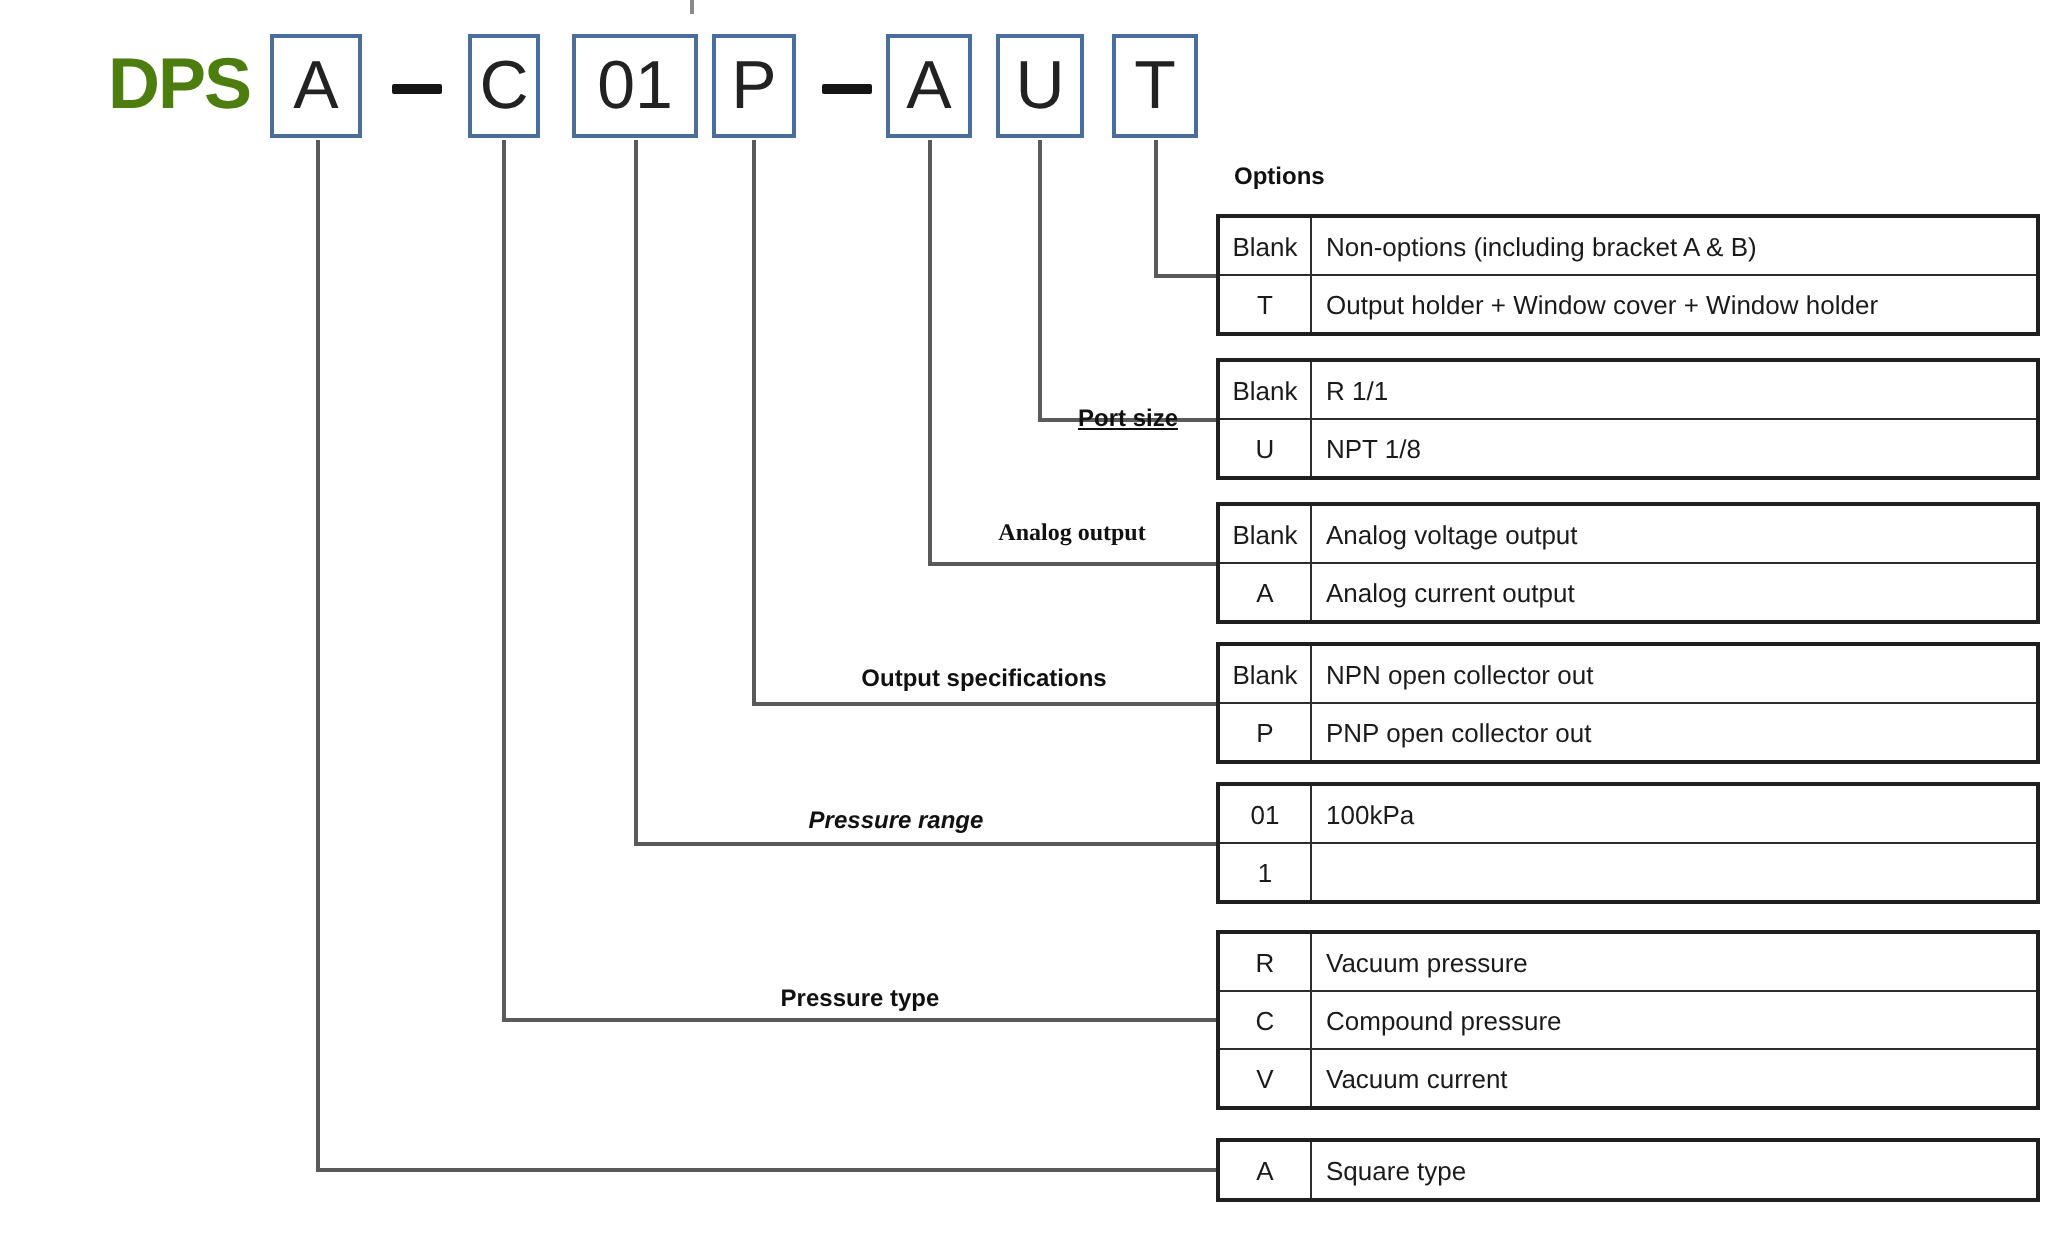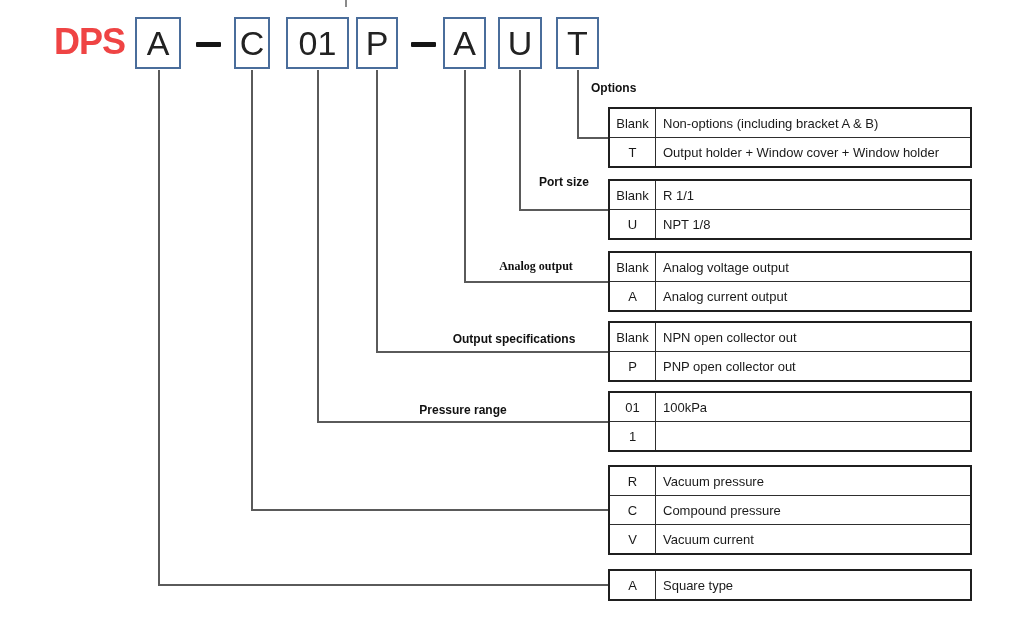--- a/index.html
+++ b/index.html
@@ -2,38 +2,38 @@
 <html><head>
 <meta charset="utf-8">
 <style>
   html,body{margin:0;padding:0;background:#ffffff;}
   #canvas{
     position:relative;width:1024px;height:620px;background:#ffffff;overflow:hidden;
     font-family:"Liberation Sans", sans-serif;color:#1a1a1a;
   }
   .prefix{
     position:absolute;left:54px;top:22px;font-size:36px;font-weight:700;
-    letter-spacing:-1px;color:#ef4444;line-height:40px;
+    letter-spacing:-1px;color:#4d7c0f;line-height:40px;
   }
   .code-box{
     position:absolute;top:17px;height:52px;box-sizing:border-box;
     border:2.5px solid #4a6d9b;background:#fff;
     display:flex;align-items:center;justify-content:center;
     font-size:34px;color:#222;line-height:1;
   }
   .dash{position:absolute;top:42px;height:5px;background:#151515;border-radius:1px;}
   .vline{position:absolute;width:1.5px;background:#5a5a5a;}
   .hline{position:absolute;height:1.5px;background:#5a5a5a;}
   .group-label{
     position:absolute;width:220px;text-align:center;
     font-size:12px;font-weight:700;color:#111;line-height:14px;height:14px;
   }
   .group-label.left-align{width:auto;text-align:left;}
   .spec-table{
-    position:absolute;left:608px;width:364px;box-sizing:border-box;
+    position:absolute;left:608px;width:412px;box-sizing:border-box;
     border:2px solid #1f1f1f;background:#fff;
   }
   .trow{
     display:flex;height:29px;box-sizing:border-box;border-bottom:1px solid #2e2e2e;
   }
   .trow:last-child{border-bottom:none;height:28px;}
   .tkey{
     width:46px;box-sizing:border-box;border-right:1px solid #2e2e2e;
     display:flex;align-items:center;justify-content:center;
     font-size:13px;color:#1a1a1a;flex:none;
@@ -72,25 +72,26 @@
   <div class="vline" style="left:577px;top:70px;height:68px;"></div>
 
   <div class="hline" style="left:577px;top:137px;width:31px;"></div>
   <div class="hline" style="left:519px;top:209px;width:89px;"></div>
   <div class="hline" style="left:464px;top:281px;width:144px;"></div>
   <div class="hline" style="left:376px;top:351px;width:232px;"></div>
   <div class="hline" style="left:317px;top:421px;width:291px;"></div>
   <div class="hline" style="left:251px;top:509px;width:357px;"></div>
   <div class="hline" style="left:158px;top:584px;width:450px;"></div>
 
-  <div class="group-label left-align" style="left:591px;top:81px;">Options</div>
-  <div class="group-label" style="left:454px;top:175px;">Port size</div>
+  <div class="group-label left-align" style="left:617px;top:81px;">Options</div>
+  <div class="group-label" style="left:454px;top:202px;text-decoration:underline;">Port size</div>
   <div class="group-label" style="left:426px;top:259px;font-family:Liberation Serif, serif;">Analog output</div>
-  <div class="group-label" style="left:404px;top:332px;">Output specifications</div>
-  <div class="group-label" style="left:353px;top:403px;">Pressure range</div>
+  <div class="group-label" style="left:382px;top:332px;">Output specifications</div>
+  <div class="group-label" style="left:338px;top:403px;font-style:italic;">Pressure range</div>
+  <div class="group-label" style="left:320px;top:492px;">Pressure type</div>
 
   <div class="spec-table" style="top:107px;">
     <div class="trow">
       <div class="tkey">Blank</div>
       <div class="tval">Non-options (including bracket A &amp; B)</div>
     </div>
     <div class="trow">
       <div class="tkey">T</div>
       <div class="tval">Output holder + Window cover + Window holder</div>
     </div>

